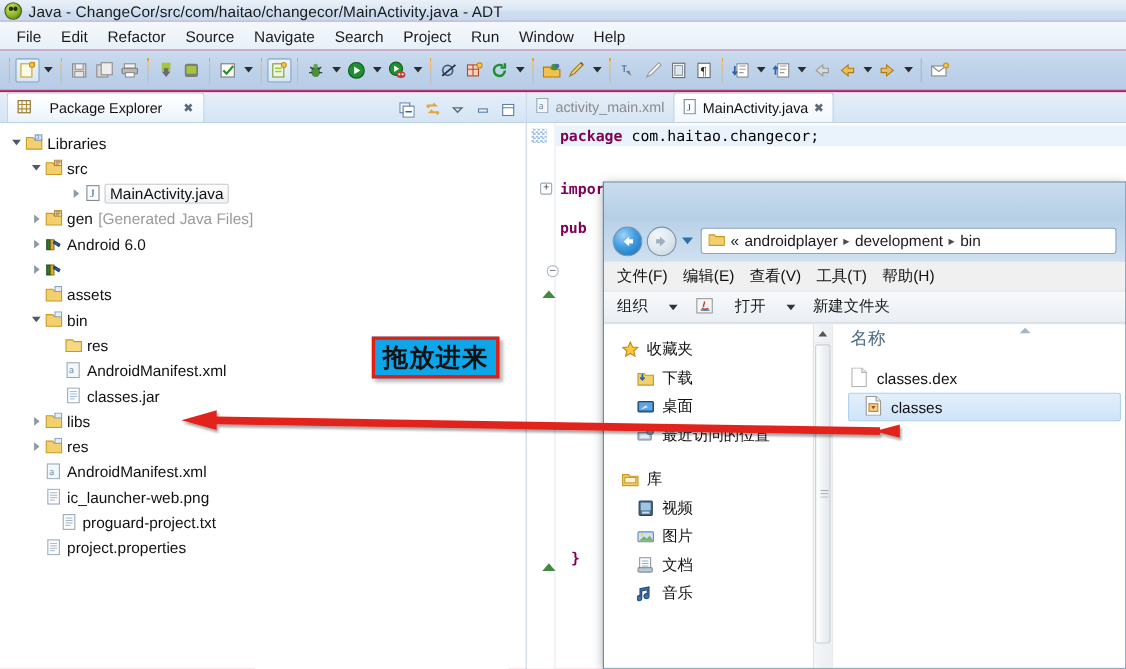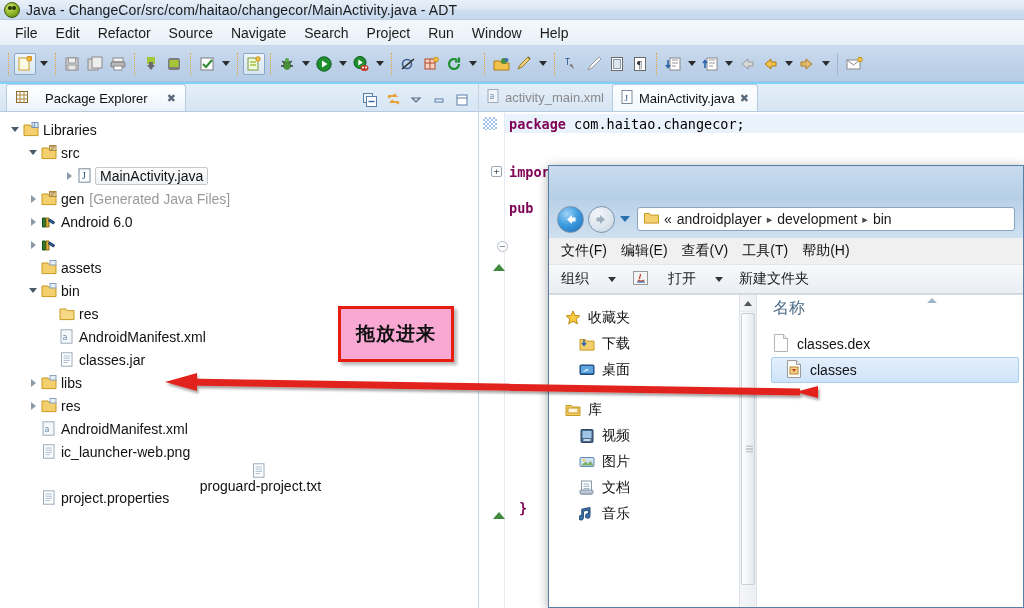--- a/index.html
+++ b/index.html
@@ -5,21 +5,21 @@
   * { box-sizing: border-box; margin:0; padding:0; }
   html,body { width:1024px; height:608px; overflow:hidden; }
   body {
     font-family: "Liberation Sans", "DejaVu Sans", sans-serif;
     font-size: 13px;
     background: #ffffff;
     position: relative;
   }
 
   
-  #eclipse { position:absolute; inset:0; background:#7dd3fc; }
+  #eclipse { position:absolute; inset:0; background:#be185d; }
 
   .titlebar {
     height:20px;
     background:linear-gradient(to bottom,#e9f0f8 0%,#dde8f4 45%,#cfdef0 55%,#c6d9ee 100%);
     display:flex; align-items:center; gap:6px; padding-left:4px;
     border-bottom:1px solid #b9cbe0;
   }
   .titlebar .ttl {
     font-size:14px; color:#1b1b1b; white-space:nowrap; letter-spacing:0.1px;
   }
@@ -179,25 +179,25 @@
   .ex-item { height:26px; display:flex; align-items:center; gap:8px; padding-left:16px;
              font-size:14px; color:#111; }
   .ex-item.sel { background:linear-gradient(to bottom,#e3effb,#cfe4f9);
                  border:1px solid #a8cdeb; border-radius:2px; margin:0 4px 0 14px; padding-left:2px; }
   .nav-item { height:26px; display:flex; align-items:center; gap:7px; font-size:14px; color:#111;}
   .nav-item.lvl0 { padding-left:16px; }
   .nav-item.lvl1 { padding-left:30px; }
 
   
   .annbox {
-    position:absolute; left:338px; top:306px; width:116px; height:56px;
-    background:#f9a8d4; border:3px solid #e71d0f;
+    position:absolute; left:338px; top:306px; width:116px; height:38px;
+    background:#0ea5e9; border:3px solid #e71d0f;
     display:flex; align-items:center; justify-content:center;
     font-family:"DejaVu Sans","Liberation Sans",sans-serif;
-    font-size:19px; font-weight:bold; color:#111; letter-spacing:1px;
+    font-size:23px; font-weight:bold; color:#111; letter-spacing:1px;
     box-shadow:3px 3px 3px rgba(0,0,0,.28);
   }
   #annarrow { position:absolute; left:0; top:0; width:1024px; height:608px;
               pointer-events:none; }
 </style>
 </head>
 <body>
 
 <div id="eclipse">
 
@@ -656,21 +656,21 @@
               <i></i>
             </span>
             <span class="ico">
               <svg width="16" height="15">
                 <rect x="2.5" y="0.8" width="10.5" height="13.4" fill="#ffffff" stroke="#9aaabb"></rect>
                 <path d="M4.5 4 h6.5 M4.5 6.2 h6.5 M4.5 8.4 h6.5 M4.5 10.6 h4.5" stroke="#9fb6cc" stroke-width="0.9"></path>
               </svg>
             </span>
             <span class="lbl">ic_launcher-web.png</span>
           </div>
-          <div class="row" style="padding-left: 40px; flex-direction: column;">
+          <div class="row" style="padding-left: 40px;">
             <span class="arr ">
               <i></i>
             </span>
             <span class="ico">
               <svg width="16" height="15">
                 <rect x="2.5" y="0.8" width="10.5" height="13.4" fill="#ffffff" stroke="#9aaabb"></rect>
                 <path d="M4.5 4 h6.5 M4.5 6.2 h6.5 M4.5 8.4 h6.5 M4.5 10.6 h4.5" stroke="#9fb6cc" stroke-width="0.9"></path>
               </svg>
             </span>
             <span class="lbl">proguard-project.txt</span>
@@ -823,20 +823,30 @@
         <div class="nav-item lvl1">
           <span style="display: flex;">
             <svg width="16" height="16">
               <rect x="1" y="3" width="14" height="9.5" rx="1" fill="#2e6fae" stroke="#1b4671"></rect>
               <path d="M2 4 h12 v7 h-12 z" fill="#5fa4df"></path>
               <path d="M3 10.5 l5 -4 l2 1.8" fill="#cfe6f8"></path>
             </svg>
           </span>
           <span>桌面</span>
         </div>
+        <div class="nav-item lvl1">
+          <span style="display: flex;">
+            <svg width="16" height="16">
+              <rect x="1" y="5" width="12" height="7" rx="1" fill="#b9c6d2" stroke="#78889a"></rect>
+              <rect x="3" y="6.2" width="8" height="4.2" fill="#e3ecf4"></rect>
+              <circle cx="12" cy="4" r="3" fill="#8fa5ba" stroke="#5f7488"></circle>
+            </svg>
+          </span>
+          <span>最近访问的位置</span>
+        </div>
         <div style="height: 14px;"></div>
         <div class="nav-item lvl0">
           <span style="display: flex;">
             <svg width="16" height="16">
               <path d="M1 3.5 h5.5 l1.2 1.5 h7.3 v8.5 h-14 z" fill="#f4cf6e" stroke="#c79a20"></path>
               <rect x="3" y="6" width="10" height="5" fill="#fdf3d8" stroke="#c79a20"></rect>
             </svg>
           </span>
           <span>库</span>
         </div>

